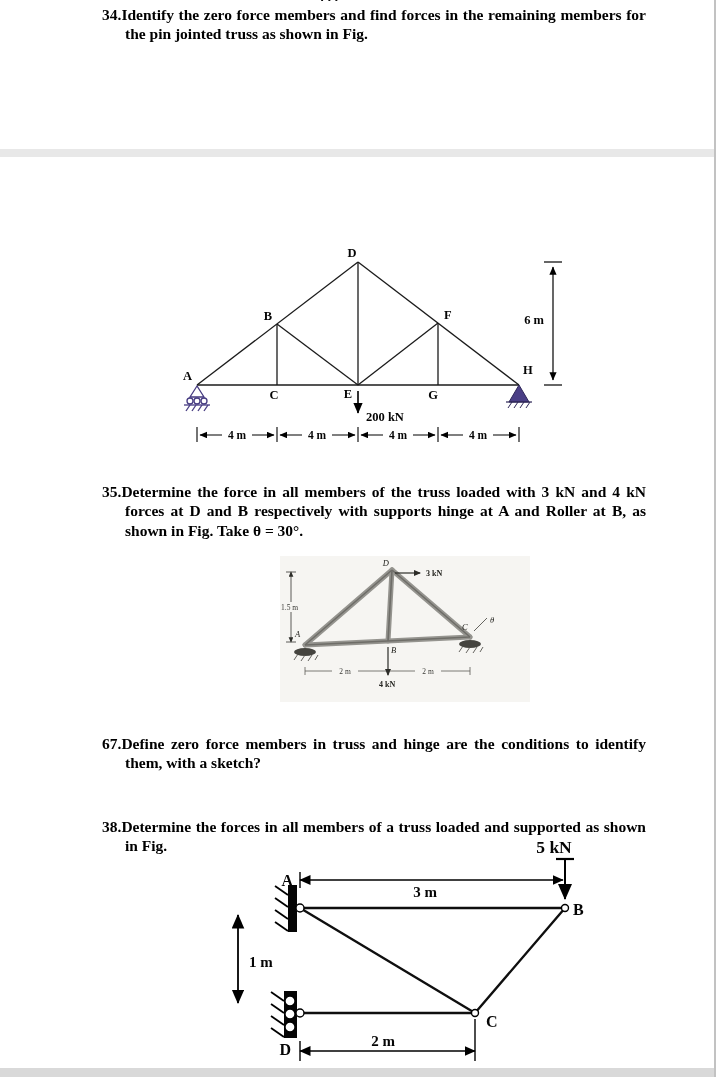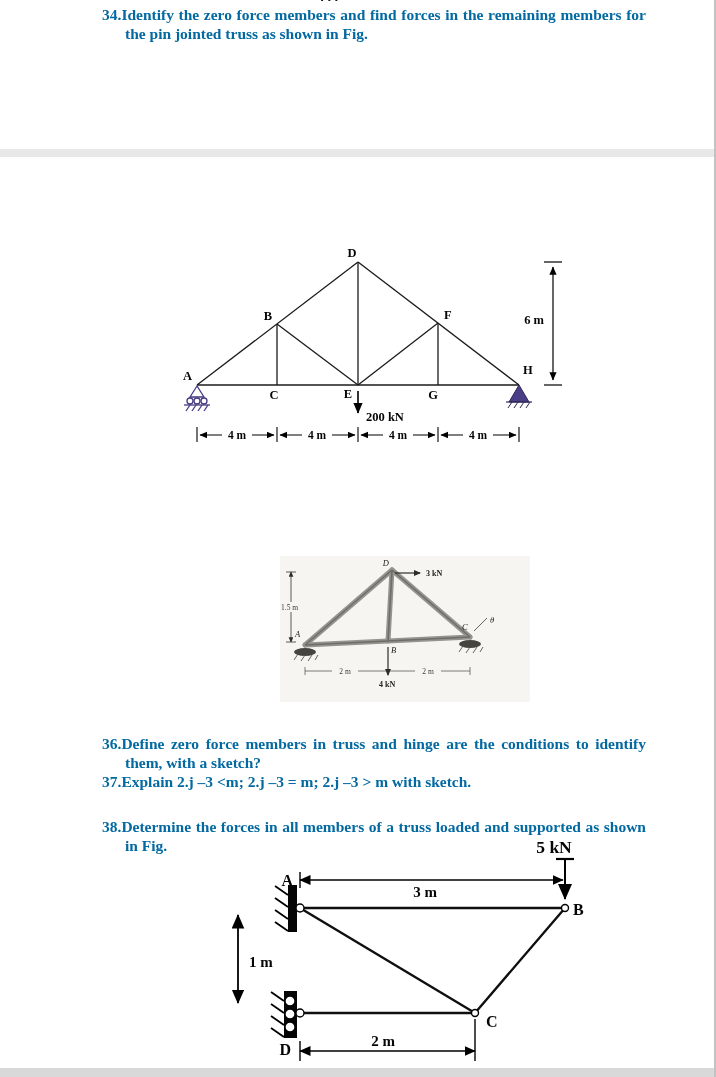--- a/index.html
+++ b/index.html
@@ -4,21 +4,21 @@
 <style>
   * { margin:0; padding:0; box-sizing:border-box; }
   html,body { background:#ffffff; }
   .page {
     position:relative; width:716px; height:1077px; background:#ffffff;
     font-family:"Liberation Serif", serif; overflow:hidden;
   }
   .q {
     position:absolute; left:125px; right:70px;
     font-weight:bold; font-size:15.5px; line-height:19.4px;
-    color:#0369a1; text-align:justify; text-indent:-23px;
+    color:#000000; text-align:justify; text-indent:-23px;
   }
   .band { position:absolute; left:0; width:716px; background:#e8e8e8; }
   .band-bottom { background:#d9d9d9; }
   .right-edge { position:absolute; top:0; right:0; width:2px; height:1077px; background:#c2c2c2; }
   .top-marks { position:absolute; left:320px; top:-6px; font:bold 11px "DejaVu Sans", sans-serif; letter-spacing:3px; color:#111; }
   .fig { position:absolute; }
   svg text { font-family:"Liberation Serif", serif; fill:#050505; }
   .t11 { font-size:11.5px; font-weight:bold; }
   .t12 { font-size:12.5px; font-weight:bold; }
   .t15 { font-size:15px; font-weight:bold; }
@@ -114,20 +114,21 @@
       <text class="t12" text-anchor="end" x="132" y="75">B</text>
       <text class="t12" text-anchor="middle" x="134" y="154">C</text>
       <text class="t12" text-anchor="middle" x="212" y="12">D</text>
       <text class="t12" text-anchor="end" x="212" y="153">E</text>
       <text class="t12" text-anchor="start" x="304" y="74">F</text>
       <text class="t12" text-anchor="middle" x="293" y="154">G</text>
       <text class="t12" text-anchor="start" x="383" y="129">H</text>
     </g>
   </svg>
 
+  <div class="q" style="top:482px"><span>35.</span><span>Determine the force in all members of the truss loaded with 3 kN and 4 kN forces at D and B respectively with supports hinge at A and Roller at B, as shown in Fig. Take θ = 30°.</span></div>
 
   <svg class="fig" style="left:280px;top:556px" width="250" height="146" viewBox="0 0 250 146">
     <defs>
       <marker id="f2a" viewBox="0 0 8 8" markerWidth="7" markerHeight="7" refX="6" refY="3" orient="auto-start-reverse">
         <path d="M0,0 L7,3 L0,6 Z" fill="#2c2c28"></path>
       </marker>
     </defs>
     <rect x="0" y="0" width="250" height="146" fill="#f6f5f2"></rect>
     <g stroke="#95948f" stroke-width="5" stroke-linecap="round">
       <line x1="25" y1="89" x2="112" y2="14"></line>
@@ -192,22 +193,21 @@
     <text class="f2i" x="210" y="67">θ</text>
 
     <g>
       <text class="f2i" text-anchor="end" x="109" y="10">D</text>
       <text class="f2i" x="15" y="81">A</text>
       <text class="f2i" x="111" y="97">B</text>
       <text class="f2i" x="182" y="74">C</text>
     </g>
   </svg>
 
-  <div class="q" style="top:734px"><span>36.</span><span>Define zero force members in truss and hinge are the conditions to identify them, with a sketch?</span></div>
-  <div class="q" style="top:772px"><span>37.</span><span>Explain 2.j –3 &lt;m; 2.j –3 = m; 2.j –3 &gt; m with sketch.</span></div>
+  <div class="q" style="top:734px"><span>67.</span><span>Define zero force members in truss and hinge are the conditions to identify them, with a sketch?</span></div>
   <div class="q" style="top:817px"><span>38.</span><span>Determine the forces in all members of a truss loaded and supported as shown in Fig.</span></div>
 
   <svg class="fig" style="left:225px;top:835px" width="385" height="240" viewBox="0 0 385 240">
     <defs>
       <marker id="f3a" viewBox="0 0 9 8" markerWidth="9" markerHeight="8" refX="7.5" refY="3.5" orient="auto-start-reverse">
         <path d="M0,0 L8,3.5 L0,7 Z" fill="#000"></path>
       </marker>
     </defs>
     <g stroke="#0f0f0f" stroke-width="2.4" stroke-linecap="round">
       <line x1="75" y1="73" x2="340" y2="73"></line>

